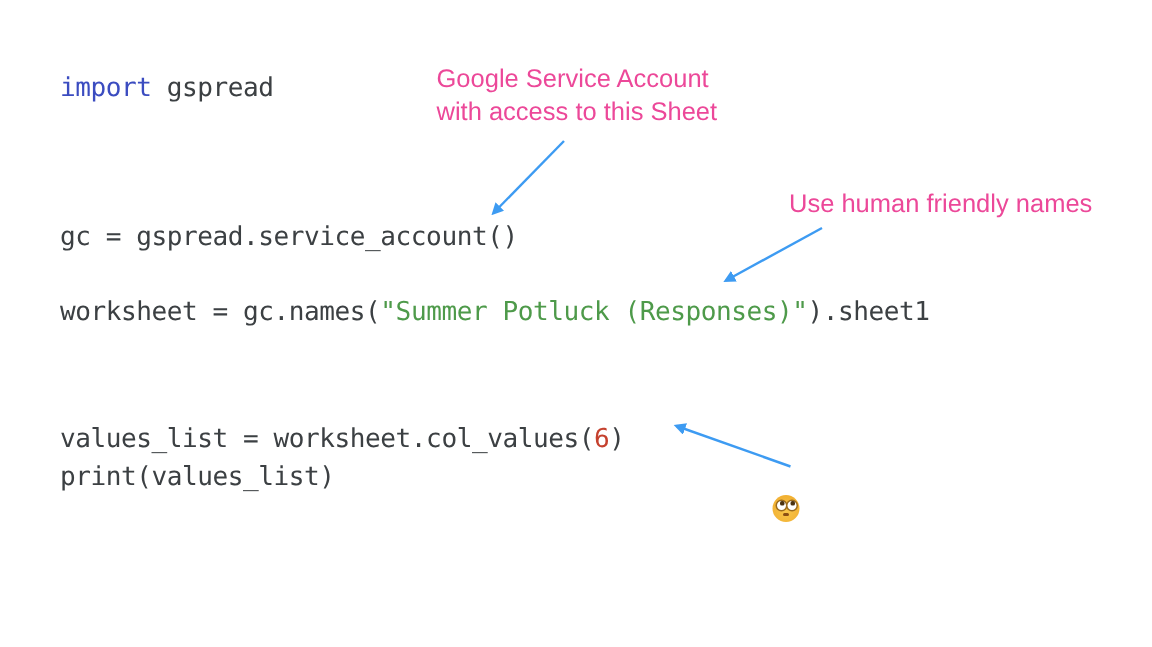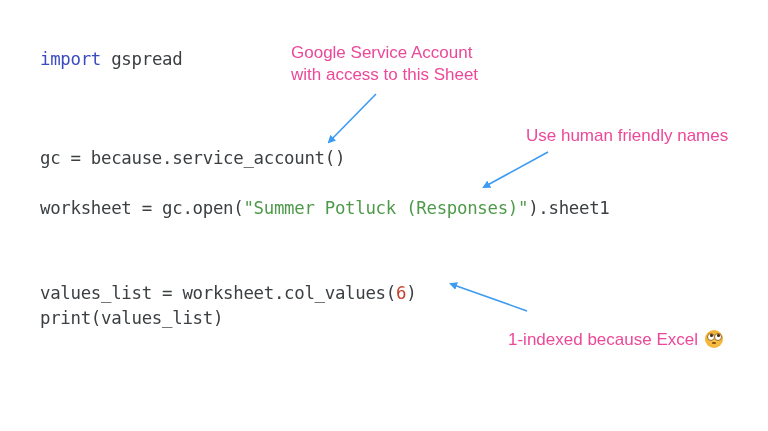--- a/index.html
+++ b/index.html
@@ -42,34 +42,34 @@
       border-radius: 2px; background: #8a4f14;
     }
   </style>
 </head>
 <body>
 
 <div>
 
   <div class="code-line" style="top:49px;text-align:center;"><span class="kw">import</span><span> gspread</span></div>
 
-  <div class="code-line" style="top:148px;">gc = because.service_account()</div>
+  <div class="code-line" style="top:148px;">gc = gspread.service_account()</div>
 
-  <div class="code-line" style="top:198px;"><span>worksheet = gc.open(</span><span class="str">"Summer Potluck (Responses)"</span><span>).sheet1</span></div>
+  <div class="code-line" style="top:198px;"><span>worksheet = gc.names(</span><span class="str">"Summer Potluck (Responses)"</span><span>).sheet1</span></div>
 
   <div class="code-line" style="top:247px;margin-top:36px;"><span>values_list = worksheet.col_values(</span><span class="num">6</span><span>)</span></div>
 
   <div class="code-line" style="top:308px;">print(values_list)</div>
 
   <div class="note" style="left:291px; top:42px;">Google Service Account
 with access to this Sheet</div>
 
   <div class="note" style="left:526px; top:125px;">Use human friendly names</div>
 
-  <div class="note" style="left:508px; top:329px;"><span>1-indexed because Excel</span> <span class="emoji"><span class="eye l"></span><span class="eye r"></span><span class="mouth"></span></span></div>
+  <div class="note" style="left:508px; top:329px;"> <span class="emoji"><span class="eye l"></span><span class="eye r"></span><span class="mouth"></span></span></div>
 
   <svg class="arrows" width="768" height="431">
     <defs>
       <marker id="ah" markerWidth="8" markerHeight="8" refX="6" refY="4" orient="auto" markerUnits="userSpaceOnUse">
         <path d="M0,0 L8,4 L0,8 Z" fill="#3d9bf2"></path>
       </marker>
     </defs>
     <line x1="376" y1="94" x2="329" y2="142" stroke="#3d9bf2" stroke-width="1.6" marker-end="url(#ah)"></line>
     <line x1="548" y1="152" x2="484" y2="187" stroke="#3d9bf2" stroke-width="1.6" marker-end="url(#ah)"></line>
     <line x1="527" y1="311" x2="451" y2="284" stroke="#3d9bf2" stroke-width="1.6" marker-end="url(#ah)"></line>

